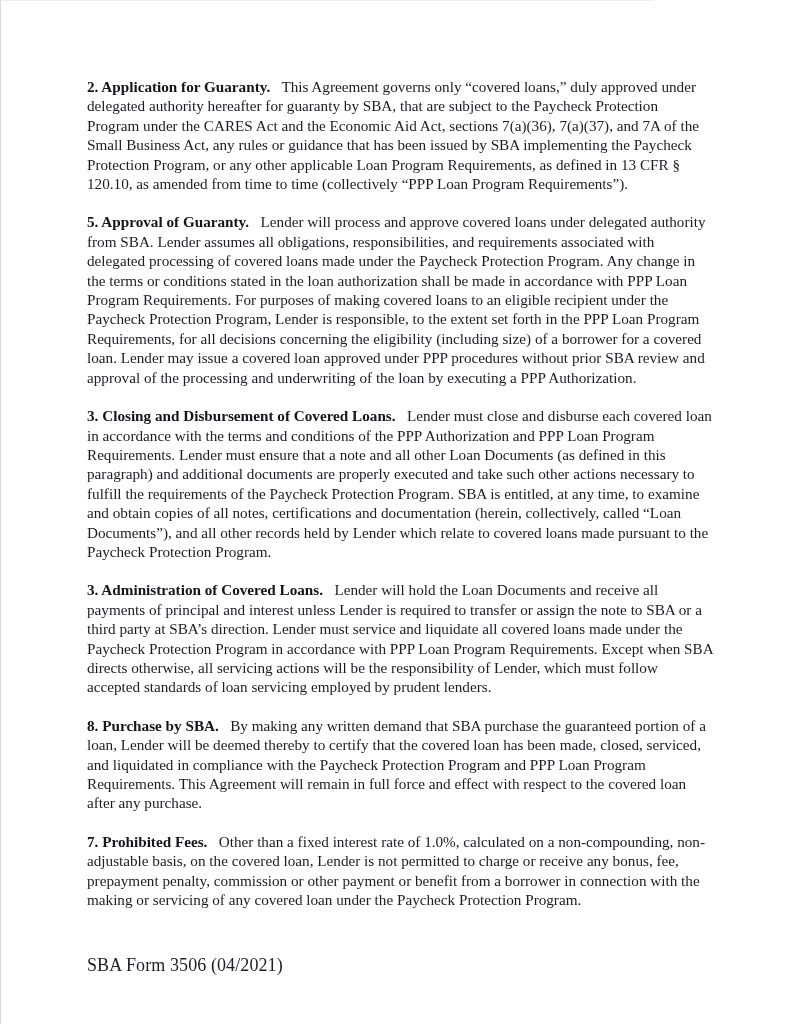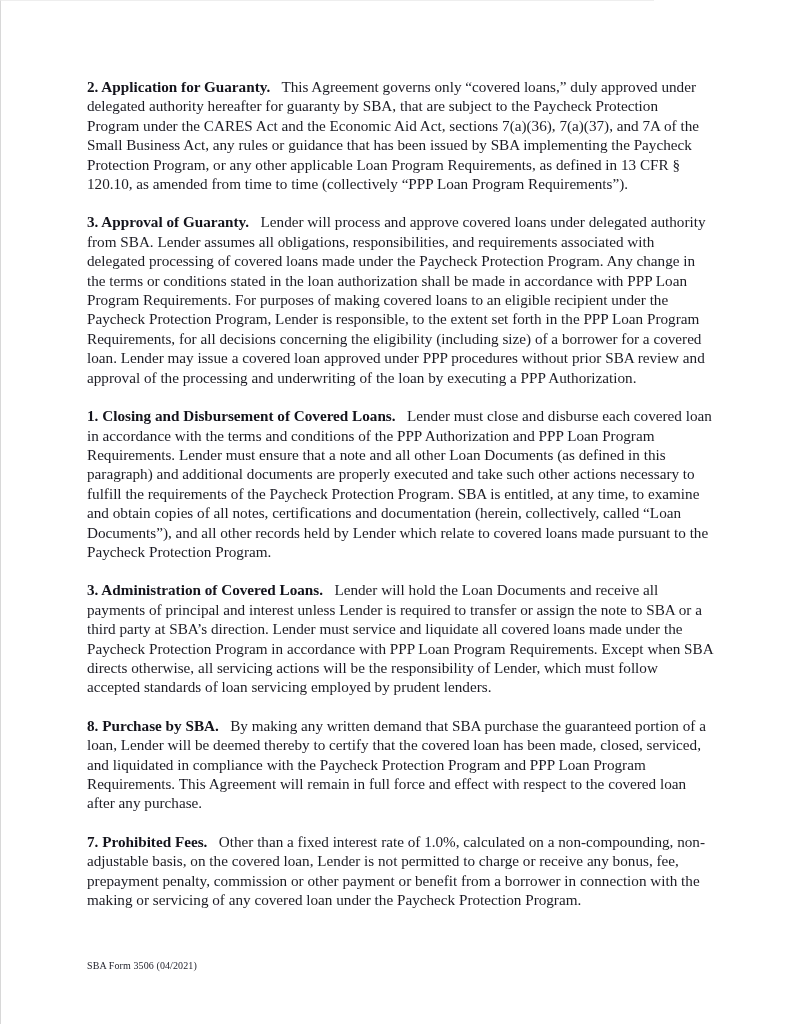--- a/index.html
+++ b/index.html
@@ -48,45 +48,45 @@
 
   .hd {
     font-weight: bold;
     color: #14141c;
   }
 
   .footer {
     position: absolute;
     left: 86px;
     top: 957px;
-    font-size: 10px;
+    font-size: 18px;
     line-height: 15px;
     color: #1e1e28;
     letter-spacing: 0.1px;
   }
 </style>
 </head>
 <body>
 
 <div class="page">
 
   <div class="content">
 
     <p class="para">
       <span class="hd">2.  Application for Guaranty.</span>&nbsp;&nbsp;
       <span>This Agreement governs only “covered loans,” duly approved under delegated authority hereafter for guaranty by SBA, that are subject to the Paycheck Protection Program under the CARES Act and the Economic Aid Act, sections 7(a)(36), 7(a)(37), and 7A of the Small Business Act, any rules or guidance that has been issued by SBA implementing the Paycheck Protection Program, or any other applicable Loan Program Requirements, as defined in 13 CFR § 120.10, as amended from time to time (collectively “PPP Loan Program Requirements”).</span>
     </p>
 
     <p class="para">
-      <span class="hd">3. Approval of Guaranty.</span>&nbsp;&nbsp;
+      <span class="hd">5. Approval of Guaranty.</span>&nbsp;&nbsp;
       <span>Lender will process and approve covered loans under delegated authority from SBA.  Lender assumes all obligations, responsibilities, and requirements associated with delegated processing of covered loans made under the Paycheck Protection Program.  Any change in the terms or conditions stated in the loan authorization shall be made in accordance with PPP Loan Program Requirements.  For purposes of making covered loans to an eligible recipient under the Paycheck Protection Program, Lender is responsible, to the extent set forth in the PPP Loan Program Requirements, for all decisions concerning the eligibility (including size) of a borrower for a covered loan.  Lender may issue a covered loan approved under PPP procedures without prior SBA review and approval of the processing and underwriting of the loan by executing a PPP Authorization.</span>
     </p>
 
     <p class="para">
-      <span class="hd">1. Closing and Disbursement of Covered Loans.</span>&nbsp;&nbsp;
+      <span class="hd">3. Closing and Disbursement of Covered Loans.</span>&nbsp;&nbsp;
       <span>Lender must close and disburse each covered loan in accordance with the terms and conditions of the PPP Authorization and PPP Loan Program Requirements.  Lender must ensure that a note and all other Loan Documents (as defined in this paragraph) and additional documents are properly executed and take such other actions necessary to fulfill the requirements of the Paycheck Protection Program.  SBA is entitled, at any time, to examine and obtain copies of all notes, certifications and documentation (herein, collectively, called “Loan Documents”), and all other records held by Lender which relate to covered loans made pursuant to the Paycheck Protection Program.</span>
     </p>
 
     <p class="para">
       <span class="hd">3. Administration of Covered Loans.</span>&nbsp;&nbsp;
       <span>Lender will hold the Loan Documents and receive all payments of principal and interest unless Lender is required to transfer or assign the note to SBA or a third party at SBA’s direction.  Lender must service and liquidate all covered loans made under the Paycheck Protection Program in accordance with PPP Loan Program Requirements.  Except when SBA directs otherwise, all servicing actions will be the responsibility of Lender, which must follow accepted standards of loan servicing employed by prudent lenders.</span>
     </p>
 
     <p class="para">
       <span class="hd">8. Purchase by SBA.</span>&nbsp;&nbsp;

